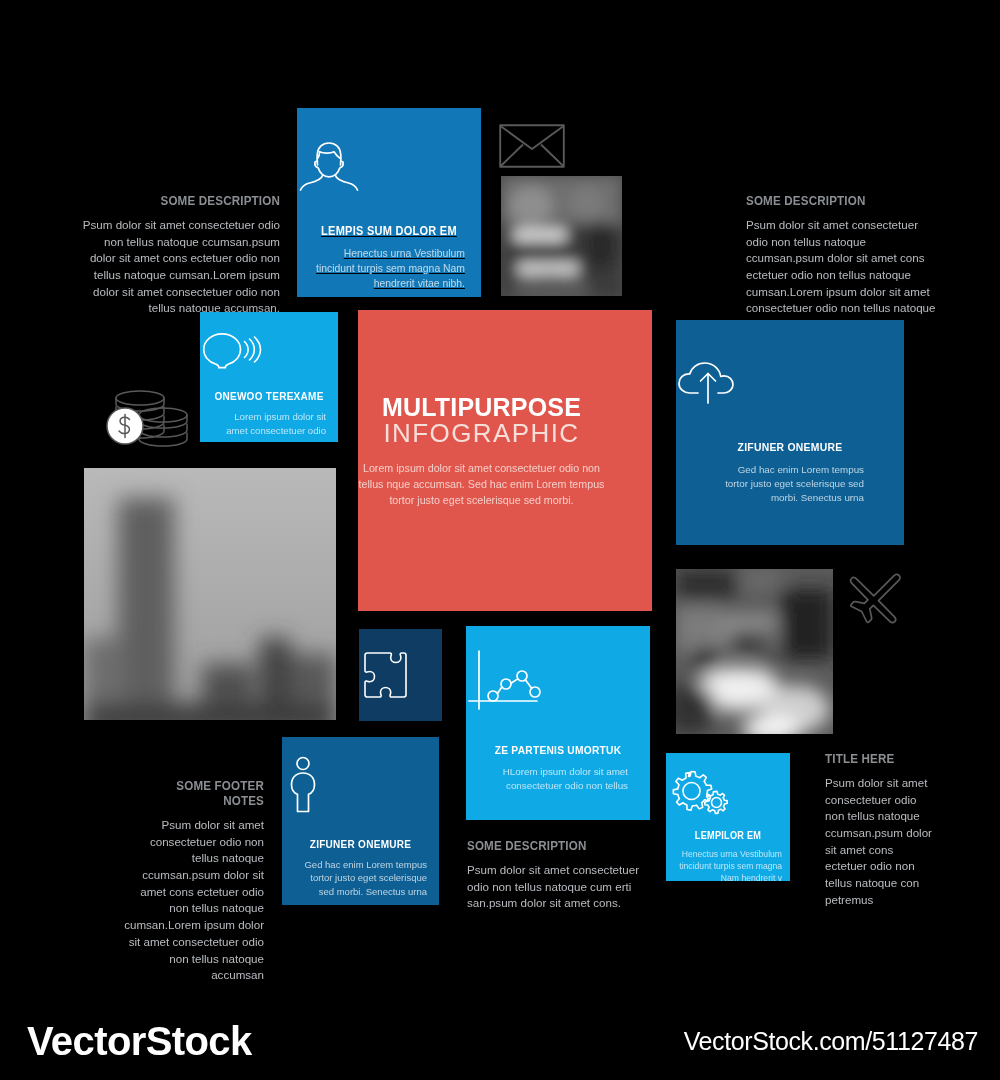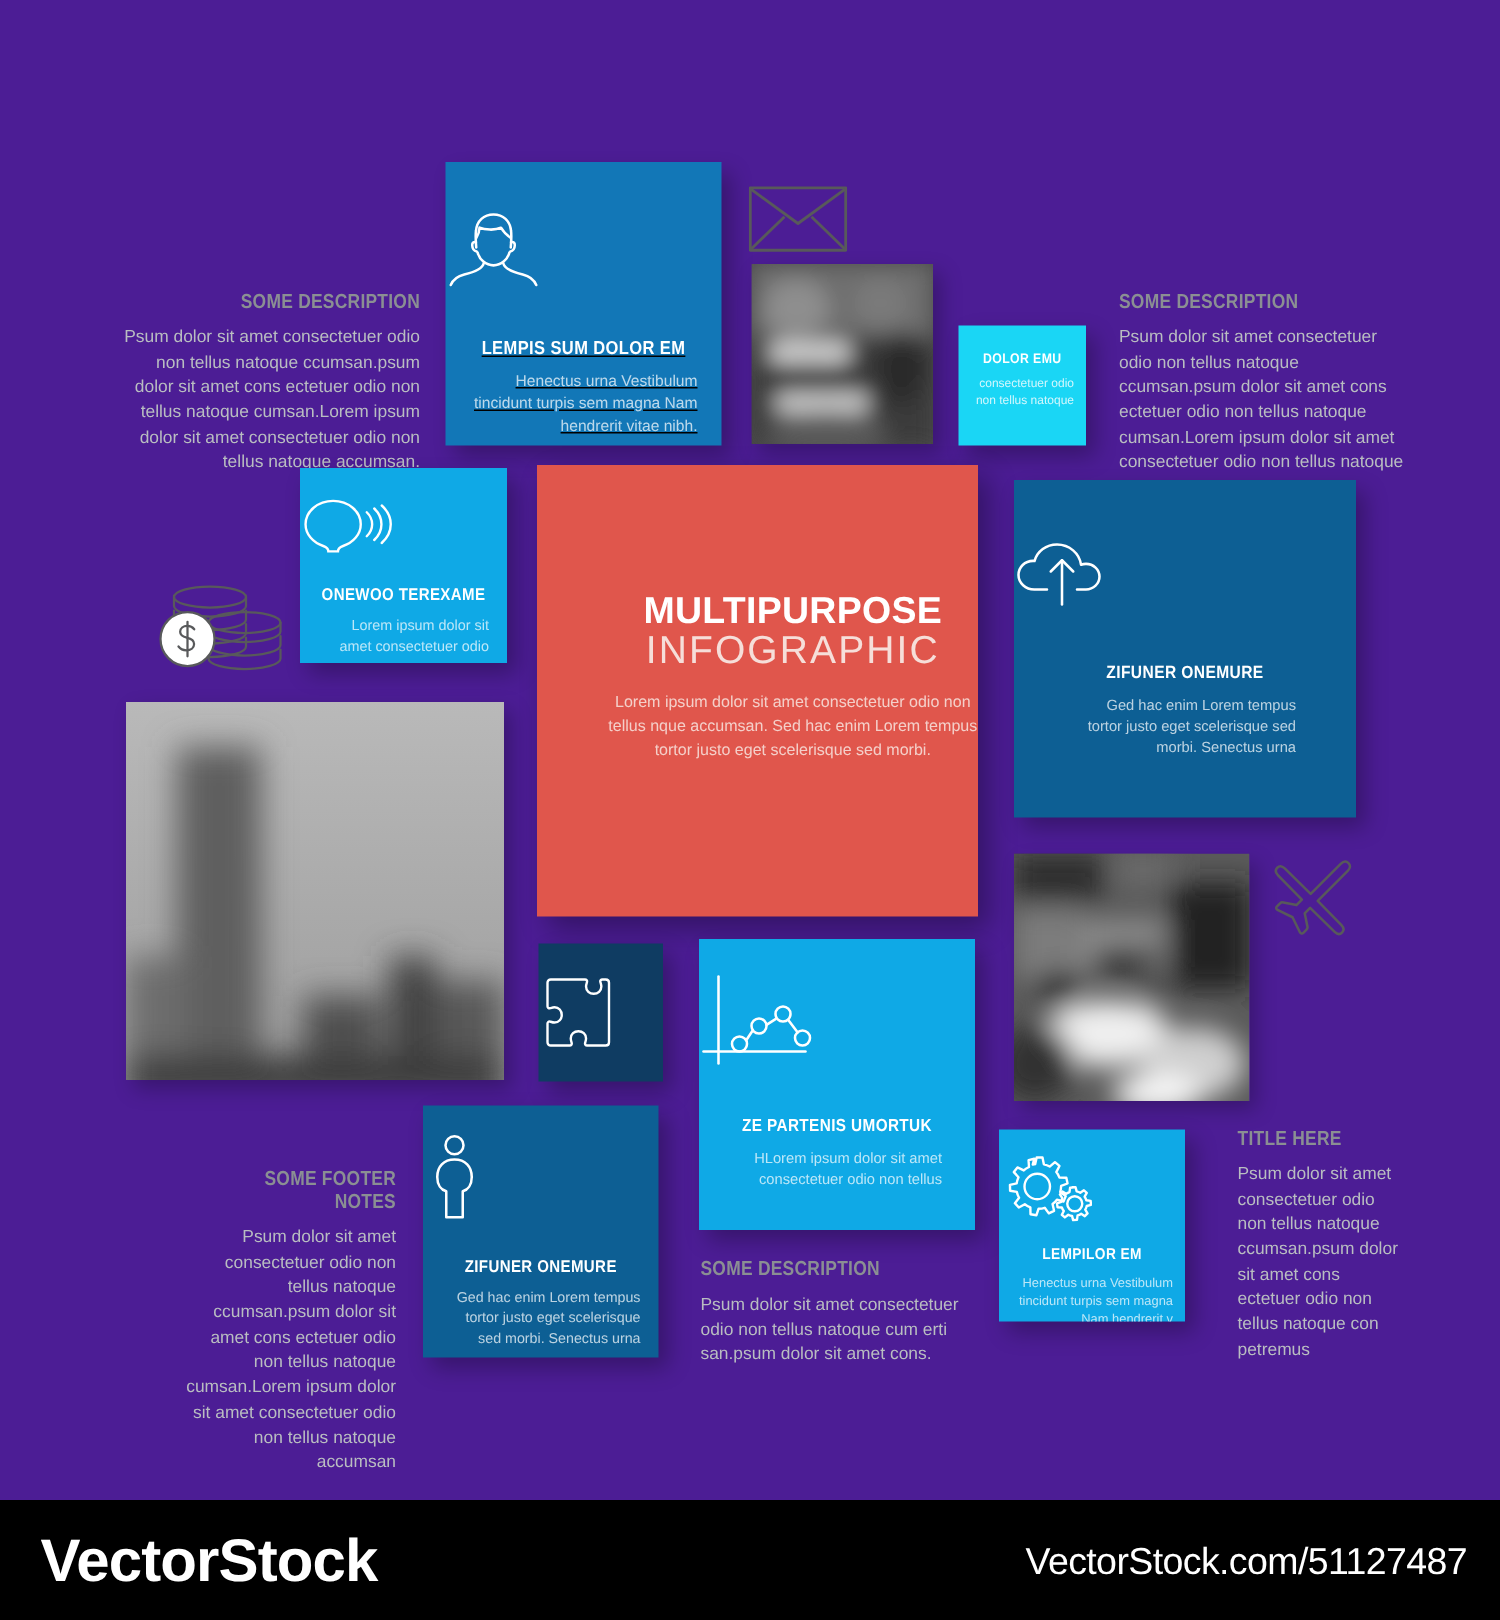--- a/index.html
+++ b/index.html
@@ -2,21 +2,21 @@
 <html><head>
 <meta charset="utf-8">
 <style>
   * { box-sizing: border-box; margin:0; padding:0; }
   html, body {
     width:1000px; height:1080px;
     background:#ffffff;
     font-family:"Liberation Sans", sans-serif;
     overflow:hidden;
   }
-  #stage { position:relative; width:1000px; height:1080px; background:#4c1d95; }
+  #stage { position:relative; width:1000px; height:1080px; background:#000000; }
 
   
   .tile {
     position:absolute;
     overflow:hidden;
     box-shadow: 6px 7px 14px rgba(0,0,0,0.28);
   }
   .tile .icon { display:block; margin:0 auto; }
   .tile .t-title {
     font-weight:bold;
@@ -64,21 +64,21 @@
   
   .photo { position:absolute; box-shadow:5px 6px 13px rgba(0,0,0,0.25); }
 
   
   .oicon { position:absolute; }
 
   
   #hero {
     position:absolute;
     display:flex; flex-direction:column;
-    align-items:flex-end; justify-content:center;
+    align-items:flex-start; justify-content:center;
   }
   #hero .hero-inner { margin-top:-18px; width:84%; }
   #hero .h1 {
     font-size:25px; font-weight:bold; color:#fff;
     text-align:center; letter-spacing:0.2px; line-height:1.04;
   }
   #hero .h2 {
     font-size:26px; font-weight:300; color:#f6ded9;
     text-align:center; letter-spacing:1.4px; line-height:1.1;
     margin-top:-1px;
@@ -153,24 +153,20 @@
         <ellipse cx="30" cy="30" rx="22" ry="20" fill="#8e8e8e"></ellipse>
         <ellipse cx="86" cy="26" rx="18" ry="16" fill="#7a7a7a"></ellipse>
         <rect x="12" y="52" width="54" height="14" rx="5" fill="#d4d4d4"></rect>
         <rect x="16" y="86" width="62" height="13" rx="5" fill="#cfcfcf"></rect>
         <ellipse cx="100" cy="70" rx="16" ry="24" fill="#2c2c2c"></ellipse>
         <ellipse cx="50" cy="112" rx="40" ry="14" fill="#5a5a5a"></ellipse>
       </g>
     </svg>
   </div>
 
-  <div class="tile c-aqua" style="left:639px; top:217px; width:85px; height:80px;">
-    <div class="t-title" style="font-size:9.3px; margin-top:17px;">DOLOR EMU</div>
-    <div class="t-body" style="font-size:8px; margin-top:6px; padding:0 8px; color:rgba(255,255,255,0.8);">consectetuer odio non tellus natoque</div>
-  </div>
 
   <div class="desc left-al" style="left:746px; top:193px; width:196px;">
     <h3>SOME DESCRIPTION</h3>
     <p>Psum dolor sit amet consectetuer odio non tellus natoque ccumsan.psum dolor sit amet cons ectetuer odio non tellus natoque cumsan.Lorem ipsum dolor sit amet consectetuer odio non tellus natoque accumsan.</p>
   </div>
 
   <div class="tile c-cyan" style="left:200px; top:312px; width:138px; height:130px;">
     <div style="padding-top:16px;">
       <span class="icon">
         <svg width="62" height="42" viewBox="0 0 62 42" fill="none" stroke="#ffffff" stroke-width="1.6" stroke-linecap="round">

